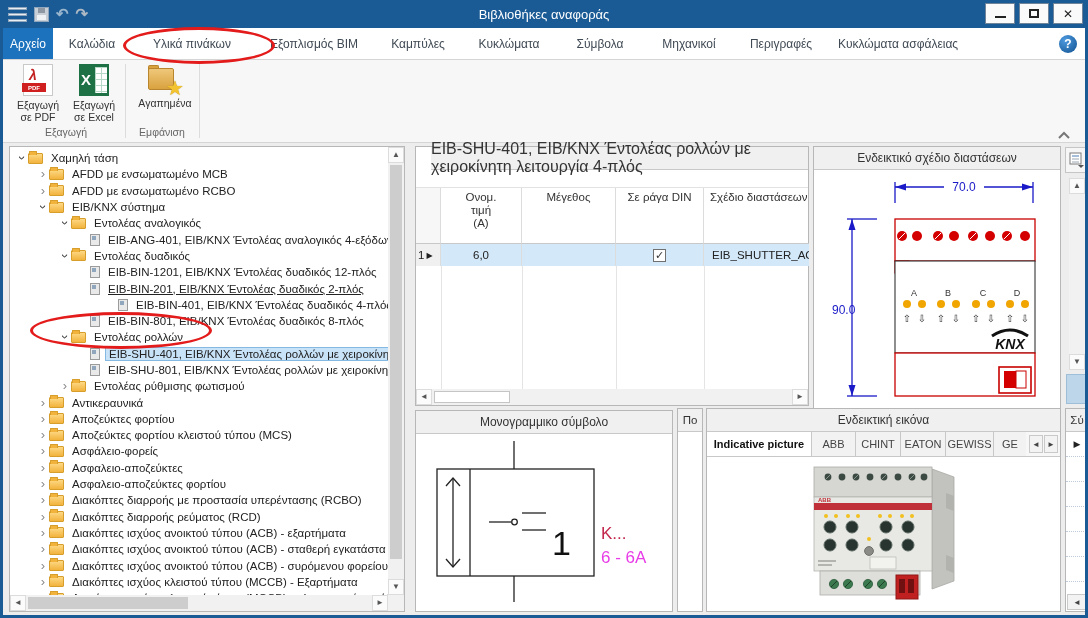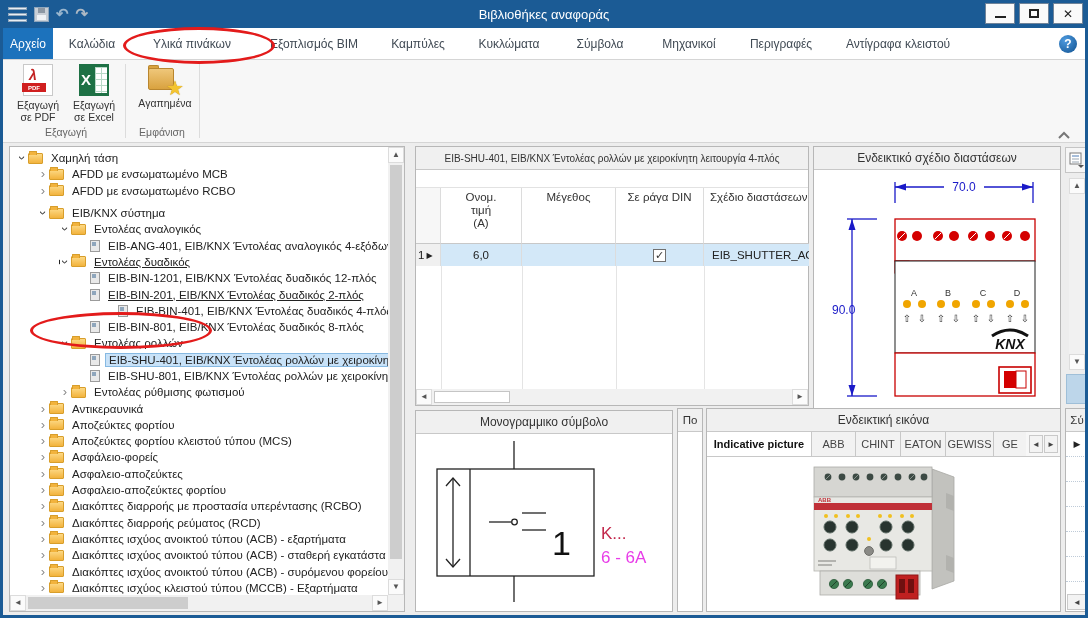--- a/index.html
+++ b/index.html
@@ -138,21 +138,21 @@
   <div class="tabbar">
     <div class="rtab active" style="width:50px;">Αρχείο</div>
     <div class="rtab" style="width:78px;">Καλώδια</div>
     <div class="rtab" style="width:122px;">Υλικά πινάκων</div>
     <div class="rtab" style="width:122px;">Εξοπλισμός BIM</div>
     <div class="rtab" style="width:86px;">Καμπύλες</div>
     <div class="rtab" style="width:96px;">Κυκλώματα</div>
     <div class="rtab" style="width:86px;">Σύμβολα</div>
     <div class="rtab" style="width:92px;">Μηχανικοί</div>
     <div class="rtab" style="width:92px;">Περιγραφές</div>
-    <div class="rtab" style="width:142px;">Αντίγραφα κλειστού</div>
+    <div class="rtab" style="width:142px;">Κυκλώματα ασφάλειας</div>
     <div class="helpbtn">?</div>
   </div>
 
   <div class="ribbon">
     <div class="rbtn" style="left:8px;width:54px;">
       <div class="pdf-ic">
         <span class="swirl">λ</span>
         <div class="band">PDF</div>
       </div>
       <div class="cap">Εξαγωγή
@@ -195,35 +195,35 @@
       <div class="trow" style="padding-left:27px;">
           <span class="chev">›</span>
           <span class="ficon"></span>
           <span class="tl">AFDD με ενσωματωμένο MCB</span>
         </div>
       <div class="trow" style="padding-left:27px;">
           <span class="chev">›</span>
           <span class="ficon"></span>
           <span class="tl">AFDD με ενσωματωμένο RCBO</span>
         </div>
-      <div class="trow" style="padding-left:27px;margin-top:6px;">
+      <div class="trow" style="padding-left:27px;">
           <span class="chev exp">›</span>
           <span class="ficon"></span>
           <span class="tl">EIB/KNX σύστημα</span>
         </div>
       <div class="trow" style="padding-left:49px;">
           <span class="chev exp">›</span>
           <span class="ficon"></span>
           <span class="tl">Εντολέας αναλογικός</span>
         </div>
       <div class="trow" style="padding-left:80px;">
           <span class="licon"></span>
           <span class="tl">EIB-ANG-401, EIB/KNX Έντολέας αναλογικός 4-εξόδων</span>
         </div>
-      <div class="trow" style="padding-left:49px;text-decoration:underline;">
+      <div class="trow" style="padding-left:49px;">
           <span class="chev exp">›</span>
           <span class="ficon"></span>
           <span class="tl">Εντολέας δυαδικός</span>
         </div>
       <div class="trow" style="padding-left:80px;">
           <span class="licon"></span>
           <span class="tl">EIB-BIN-1201, EIB/KNX Έντολέας δυαδικός  12-πλός</span>
         </div>
       <div class="trow" style="padding-left:80px;text-decoration:underline;">
           <span class="licon"></span>
@@ -334,21 +334,21 @@
       <div class="sbtn" style="right:0;top:0;width:16px;height:16px;">►</div>
     </div>
     <div class="corner"></div>
   </div>
 
   <div class="redellipse" style="left:27px;top:312px;width:182px;height:37px;"></div>
 
   <div class="redellipse" style="left:120px;top:27px;width:152px;height:37px;"></div>
 
   <div class="panel" id="detailpanel">
-    <div class="phdr" style="font-size:10px;">EIB-SHU-401, EIB/KNX Έντολέας ρολλών με χειροκίνητη λειτουργία  4-πλός</div>
+    <div class="phdr" style="font-size:16px;margin-left:15px;">EIB-SHU-401, EIB/KNX Έντολέας ρολλών με χειροκίνητη λειτουργία  4-πλός</div>
     <div class="cap-strip"></div>
     <div class="dgrid">
       <div class="dh" style="background:#F7F7F7;"></div>
       <div class="dh">Ονομ.
 τιμή
 (A)</div>
       <div class="dh">Μέγεθος</div>
       <div class="dh">Σε ράγα DIN</div>
       <div class="dh" style="border-right:none;text-align:left;padding-left:6px;">Σχέδιο διαστάσεων</div>
     </div>

